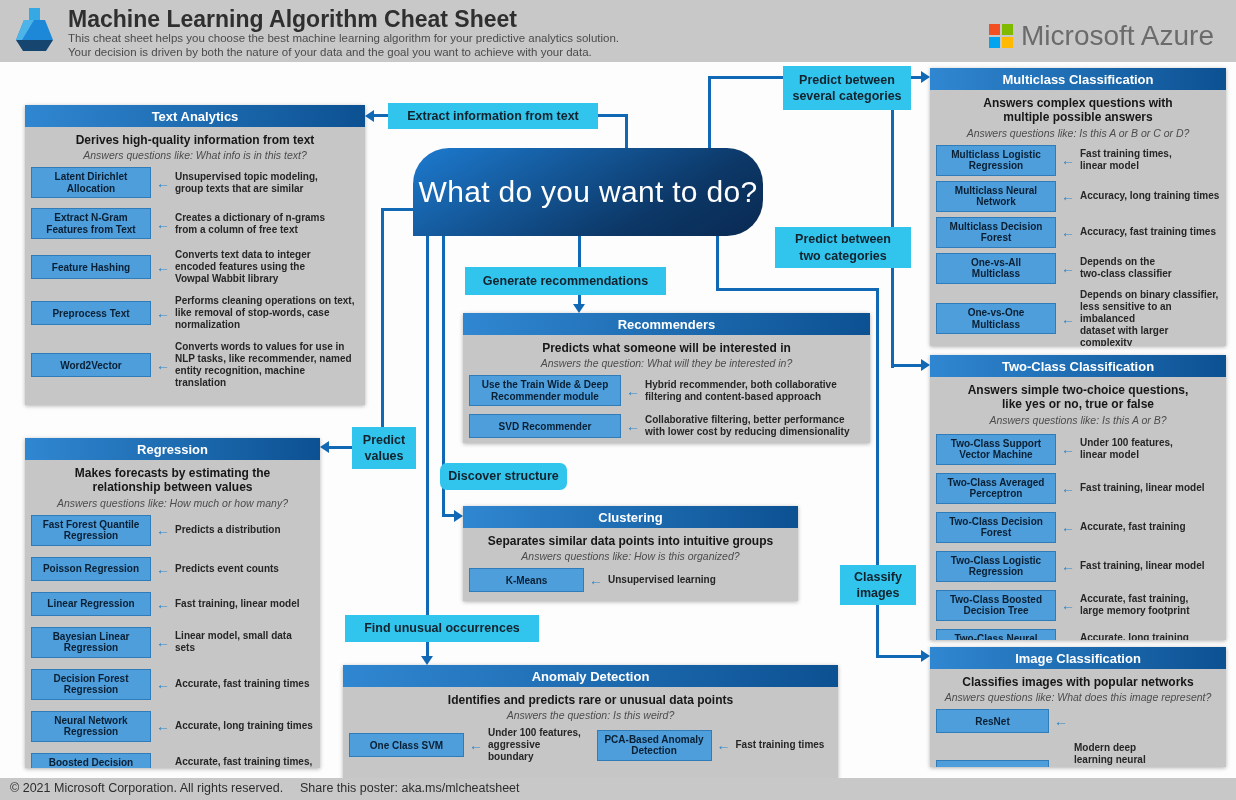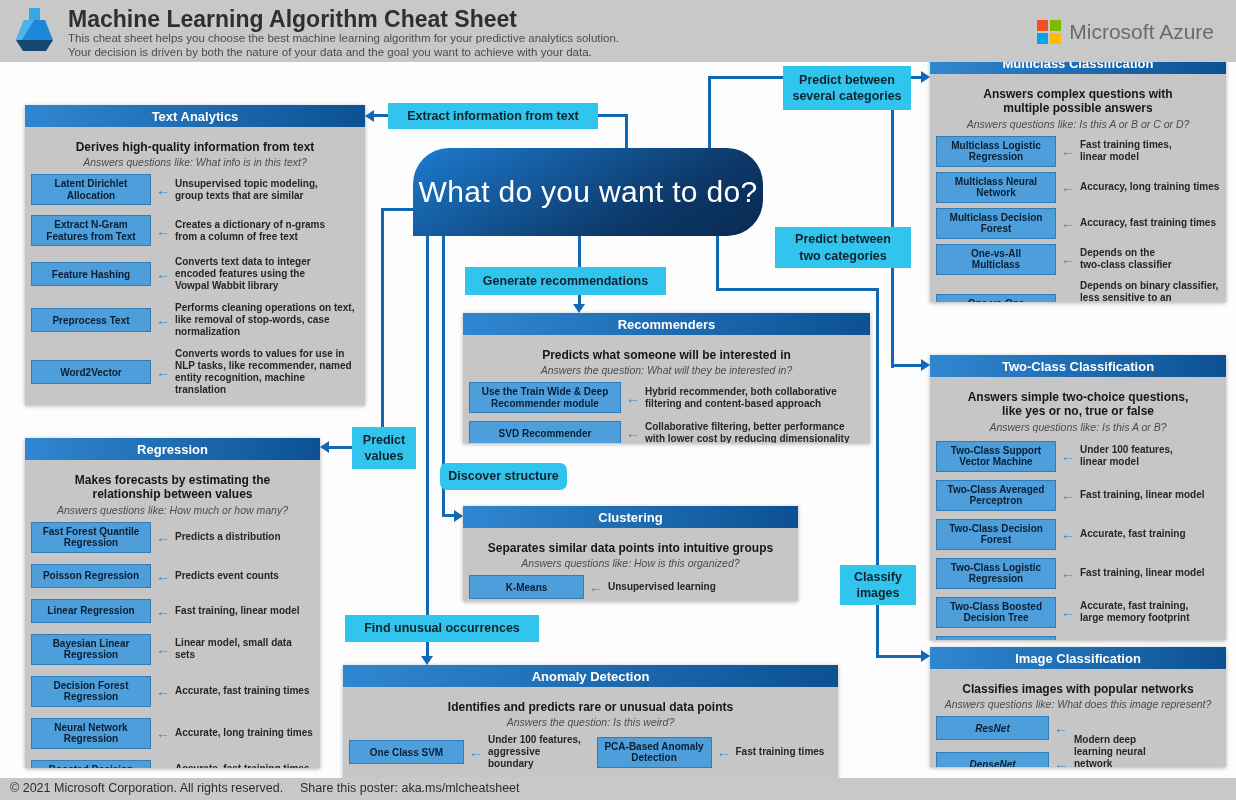--- a/index.html
+++ b/index.html
@@ -9,21 +9,21 @@
   
   .topbar{position:absolute;left:0;top:0;width:1236px;height:62px;background:#c8c8c8;z-index:6;}
   .logo{position:absolute;left:12px;top:6px;}
   .titles{position:absolute;left:68px;top:6px;}
   .main-title{font-size:23px;font-weight:700;color:#2f2f2f;line-height:1.15;}
   .subtitle{font-size:11.5px;color:#4b4b4b;line-height:1.2;}
   .brand{position:absolute;right:22px;top:20px;display:flex;align-items:center;gap:8px;}
   .ms-logo{display:grid;grid-template-columns:11px 11px;grid-gap:2px;}
   .sq{width:11px;height:11px;display:block;}
   .sq-r{background:#f25022}.sq-g{background:#7fba00}.sq-b{background:#00a4ef}.sq-y{background:#ffb900}
-  .brand-text{font-size:21px;color:#6b6b6b;}
+  .brand-text{font-size:28px;color:#6b6b6b;}
 
   
   .footbar{position:absolute;left:0;top:778px;width:1236px;height:22px;background:#c8c8c8;z-index:6;}
   .footbar span{position:absolute;top:3px;font-size:12.5px;color:#2d2d2d;}
   .foot-copy{left:10px;}
   .foot-share{left:300px;}
 
   
   .cline{position:absolute;background:#1168b5;z-index:2;}
   .ah{position:absolute;width:0;height:0;z-index:2;}
@@ -52,29 +52,29 @@
   #co-classify{left:840px;top:565px;width:76px; height:40px;}
 
   
   .panel{position:absolute;z-index:4;display:flex;flex-direction:column;
          box-shadow:0 1px 4px rgba(0,0,0,.3);}
   #panel-text-analytics          {left:25px; top:105px;width:340px;height:300px;}
   #panel-regression              {left:25px; top:438px;width:295px;height:330px;}
   #panel-recommenders            {left:463px;top:313px;width:407px;height:130px;}
   #panel-clustering              {left:463px;top:506px;width:335px;height:95px;}
   #panel-anomaly-detection       {left:343px;top:665px;width:495px;height:129px;}
-  #panel-multiclass-classification{left:930px;top:52px;width:296px;height:250px;}
+  #panel-multiclass-classification{left:930px;top:68px;width:296px;height:278px;}
   #panel-two-class-classification{left:930px;top:355px;width:296px;height:285px;}
   #panel-image-classification    {left:930px;top:647px;width:296px;height:120px;}
 
   .panel-header{height:22px;flex:0 0 22px;display:flex;align-items:center;justify-content:center;
     color:#fff;font-weight:700;font-size:13px;background:linear-gradient(90deg,#3087d1,#0c5192);}
   .panel-body{flex:1;background:#c6c6c6;overflow:hidden;}
   .panel-intro{font-weight:700;font-size:12px;text-align:center;line-height:1.2;
-    padding-top:13px;white-space:pre-line;color:#171717;}
+    padding-top:6px;white-space:pre-line;color:#171717;}
   .panel-question{font-style:italic;font-size:10.5px;text-align:center;color:#4c4c4c;margin:2px 0 6px;}
   .panel-items{padding:0 6px;}
   .item-row{display:flex;align-items:center;gap:5px;margin-bottom:6px;}
   .algo-box{flex:0 0 120px;min-height:24px;background:#4d9edb;border:1px solid #2f7cb8;
     color:#0a1f33;font-weight:700;font-size:10px;line-height:1.15;text-align:center;
     display:flex;align-items:center;justify-content:center;padding:3px 2px;box-sizing:border-box;
     white-space:pre-line;}
   .arrow-icon{color:#2e86c9;font-size:14px;font-weight:700;flex:0 0 auto;line-height:1;}
   .algo-desc{font-weight:700;font-size:10px;line-height:1.2;color:#262626;white-space:pre-line;}
 
@@ -85,21 +85,21 @@
   #panel-recommenders .item-row{margin-bottom:8px;}
   #panel-recommenders .algo-box{flex:0 0 152px;}
   #panel-clustering .algo-box,
   #panel-anomaly-detection .algo-box{flex:0 0 115px;}
   #panel-image-classification .algo-box{flex:0 0 113px;}
   .panel-items.row{display:flex;gap:12px;}
   .panel-items.row .item-row{flex:1;margin-bottom:0;}
   .panel-items.row .algo-desc{max-width:108px;}
   .shared-wrap{display:flex;align-items:center;padding:0 6px;}
   .shared-wrap .panel-items{padding:0;}
-  .shared-wrap .item-row{margin-bottom:12px;font-style:italic;}
+  .shared-wrap .item-row{margin-bottom:27px;}
   .shared-wrap .algo-desc.shared{margin-left:6px;}
 </style>
 </head>
 <body>
 
 <div class="topbar">
   <svg class="logo" width="46" height="50" viewBox="0 0 46 50">
     <rect x="17" y="2" width="11" height="13" fill="#36a9e5"></rect>
     <polygon points="12,14 33,14 41,34 4,34" fill="#1e88d8"></polygon>
     <polygon points="4,34 41,34 34,45 11,45" fill="#16456f"></polygon>

